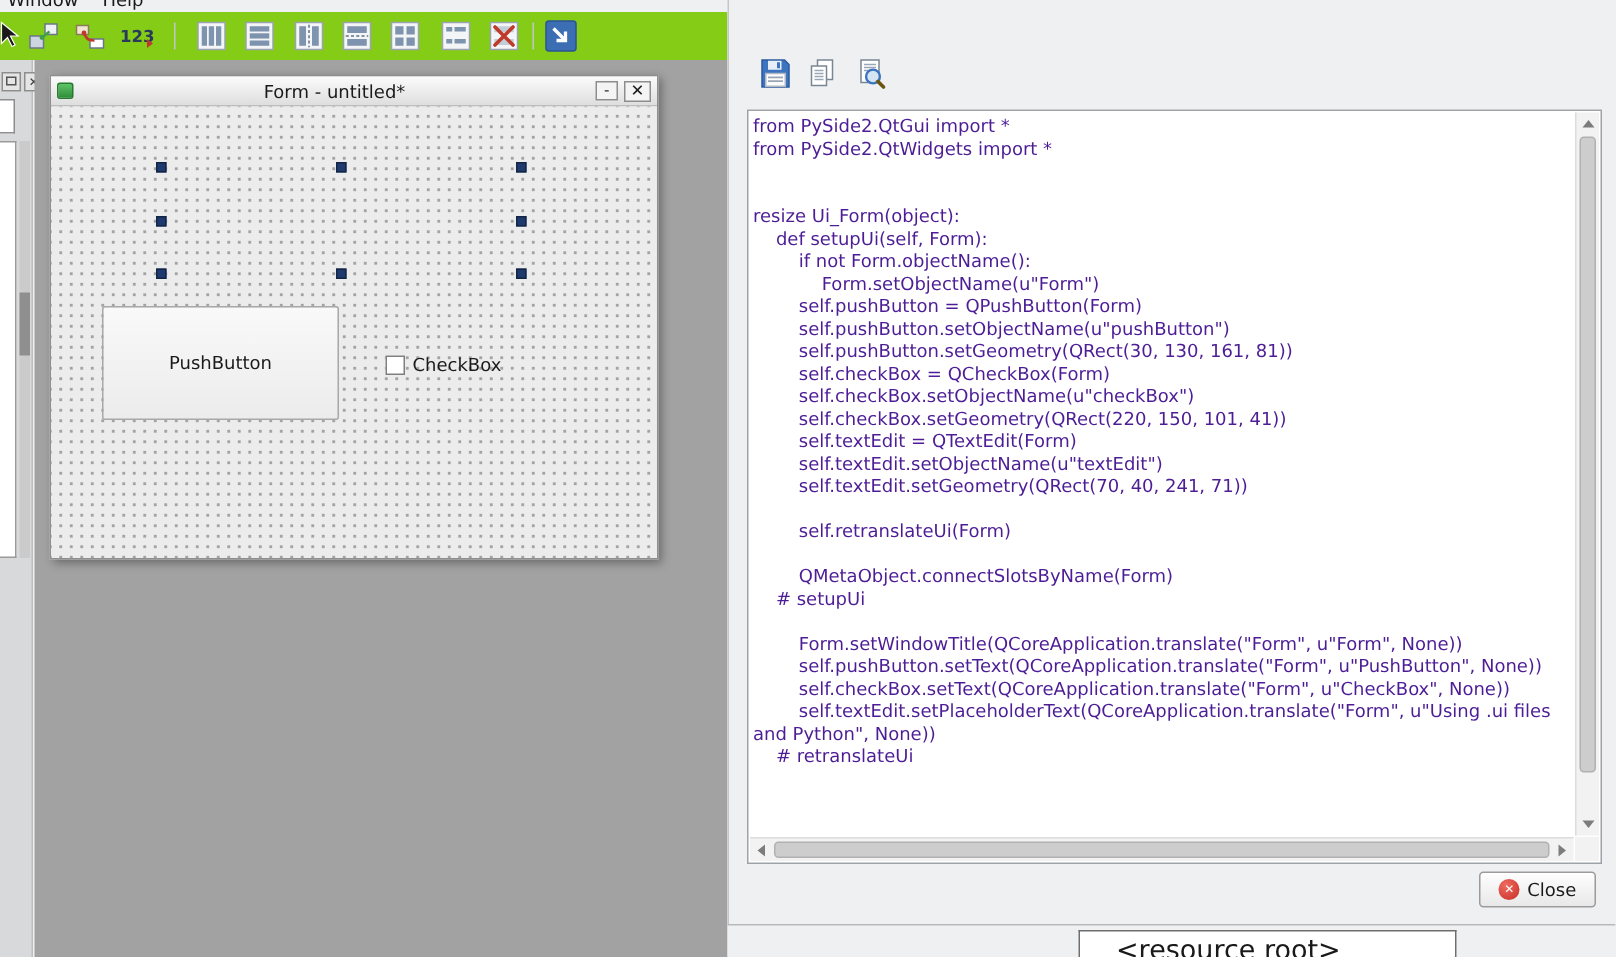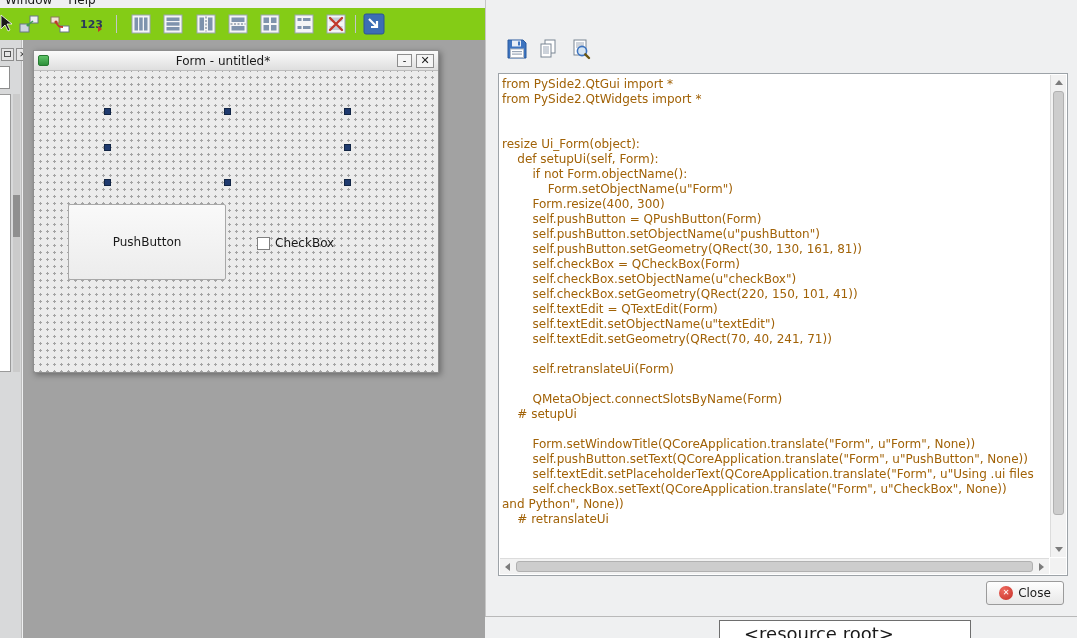--- a/index.html
+++ b/index.html
@@ -37,21 +37,21 @@
 .w-textedit{position:absolute;left:74px;top:41px;width:240px;height:71px;background:#fff;border:1px solid #8a8a8a;padding:3px 5px;color:#9c9c9c}
 .handle{position:absolute;width:7px;height:7px;background:#1f3a6e;border:1px solid #122544}
 .w-pushbutton{position:absolute;left:34px;top:133px;width:158px;height:76px;background:linear-gradient(#f9f9f9,#ececec);border:1px solid #a8a8a8;border-radius:2px;display:flex;align-items:center;justify-content:center;color:#1a1a1a}
 .w-checkbox{position:absolute;left:223px;top:162px;height:20px;display:flex;align-items:center;gap:5px}
 .cb-indicator{width:13px;height:13px;background:#fff;border:1px solid #7f7f7f;flex:none}
 
 
 .code-dialog{position:absolute;left:485px;top:0;width:592px;height:616px;background:#eff0f1;border-left:1px solid #c6c6c6}
 .cd-btn{position:absolute;top:36px;width:26px;height:26px;display:flex;align-items:center;justify-content:center}
 .code-area{position:absolute;left:12px;top:73px;width:570px;height:503px;background:#fff;border:1px solid #9da3a8}
-.code-content{position:absolute;left:3px;top:3px;right:19px;bottom:19px;overflow:hidden;font-size:12px;color:#a16207}
+.code-content{position:absolute;left:3px;top:3px;right:19px;bottom:19px;overflow:hidden;font-size:12px;color:#4c1d95}
 .code-line{height:15px;line-height:15px;white-space:pre}
 .vsb{position:absolute;top:1px;right:1px;width:16px;bottom:18px;background:#f2f2f2;border-left:1px solid #dcdcdc}
 .sb-btn{position:absolute;left:0;right:0;height:15px}
 .arr{width:0;height:0;margin:5px auto 0}
 .arr.up{border-left:4px solid transparent;border-right:4px solid transparent;border-bottom:5px solid #7c7c7c}
 .arr.down{border-left:4px solid transparent;border-right:4px solid transparent;border-top:5px solid #7c7c7c}
 .arr.left{border-top:4px solid transparent;border-bottom:4px solid transparent;border-right:5px solid #7c7c7c;margin:4px auto 0}
 .arr.right{border-top:4px solid transparent;border-bottom:4px solid transparent;border-left:5px solid #7c7c7c;margin:4px auto 0}
 .vsb-thumb{position:absolute;left:2px;right:2px;top:16px;bottom:42px;background:#cdcdcd;border:1px solid #b1b1b1;border-radius:3px}
 .hsb{position:absolute;left:1px;bottom:1px;right:18px;height:16px;background:#f2f2f2;border-top:1px solid #dcdcdc}
@@ -253,40 +253,39 @@
     <div class="code-area">
       <div class="code-content">
           <div class="code-line">from PySide2.QtGui import *</div>
           <div class="code-line">from PySide2.QtWidgets import *</div>
           <div class="code-line">&nbsp;</div>
           <div class="code-line">&nbsp;</div>
           <div class="code-line">resize Ui_Form(object):</div>
           <div class="code-line">    def setupUi(self, Form):</div>
           <div class="code-line">        if not Form.objectName():</div>
           <div class="code-line">            Form.setObjectName(u"Form")</div>
-          <div class="code-line">        Form.resize(400, 300)</div>
           <div class="code-line">        self.pushButton = QPushButton(Form)</div>
           <div class="code-line">        self.pushButton.setObjectName(u"pushButton")</div>
           <div class="code-line">        self.pushButton.setGeometry(QRect(30, 130, 161, 81))</div>
           <div class="code-line">        self.checkBox = QCheckBox(Form)</div>
           <div class="code-line">        self.checkBox.setObjectName(u"checkBox")</div>
           <div class="code-line">        self.checkBox.setGeometry(QRect(220, 150, 101, 41))</div>
           <div class="code-line">        self.textEdit = QTextEdit(Form)</div>
           <div class="code-line">        self.textEdit.setObjectName(u"textEdit")</div>
           <div class="code-line">        self.textEdit.setGeometry(QRect(70, 40, 241, 71))</div>
           <div class="code-line">&nbsp;</div>
           <div class="code-line">        self.retranslateUi(Form)</div>
           <div class="code-line">&nbsp;</div>
           <div class="code-line">        QMetaObject.connectSlotsByName(Form)</div>
           <div class="code-line">    # setupUi</div>
           <div class="code-line">&nbsp;</div>
           <div class="code-line">        Form.setWindowTitle(QCoreApplication.translate("Form", u"Form", None))</div>
           <div class="code-line">        self.pushButton.setText(QCoreApplication.translate("Form", u"PushButton", None))</div>
+          <div class="code-line">        self.checkBox.setText(QCoreApplication.translate("Form", u"CheckBox", None))</div>
           <div class="code-line">        self.textEdit.setPlaceholderText(QCoreApplication.translate("Form", u"Using .ui files</div>
-          <div class="code-line">        self.checkBox.setText(QCoreApplication.translate("Form", u"CheckBox", None))</div>
           <div class="code-line">and Python", None))</div>
           <div class="code-line">    # retranslateUi</div>
         </div>
       <div class="vsb">
         <div class="sb-btn" style="top:0">
             <div class="arr up"></div>
           </div>
         <div class="vsb-thumb"></div>
         <div class="sb-btn" style="bottom:0">
             <div class="arr down"></div>

